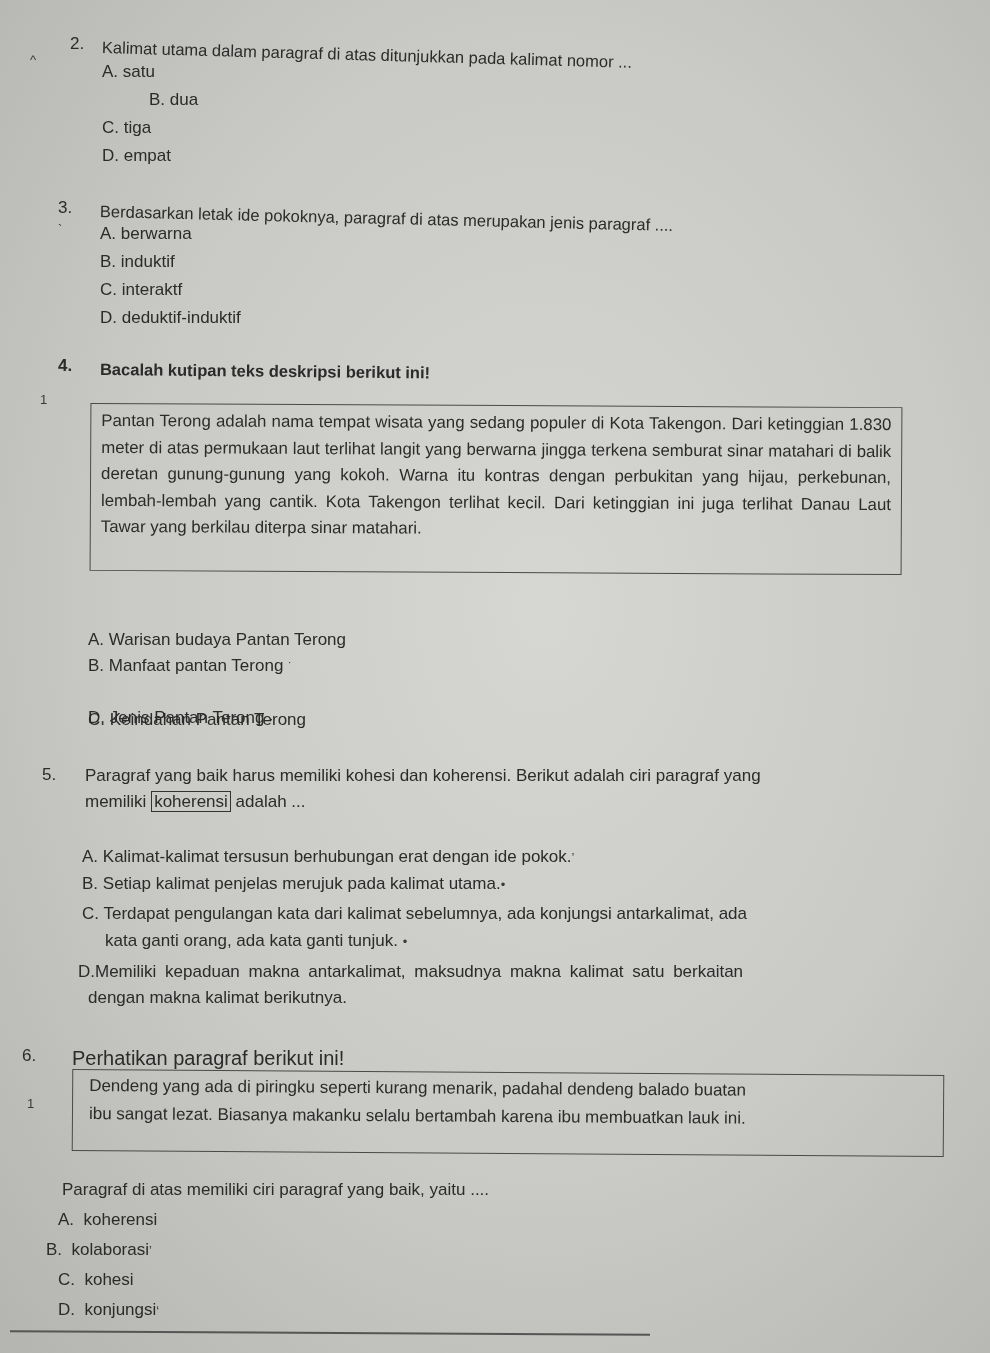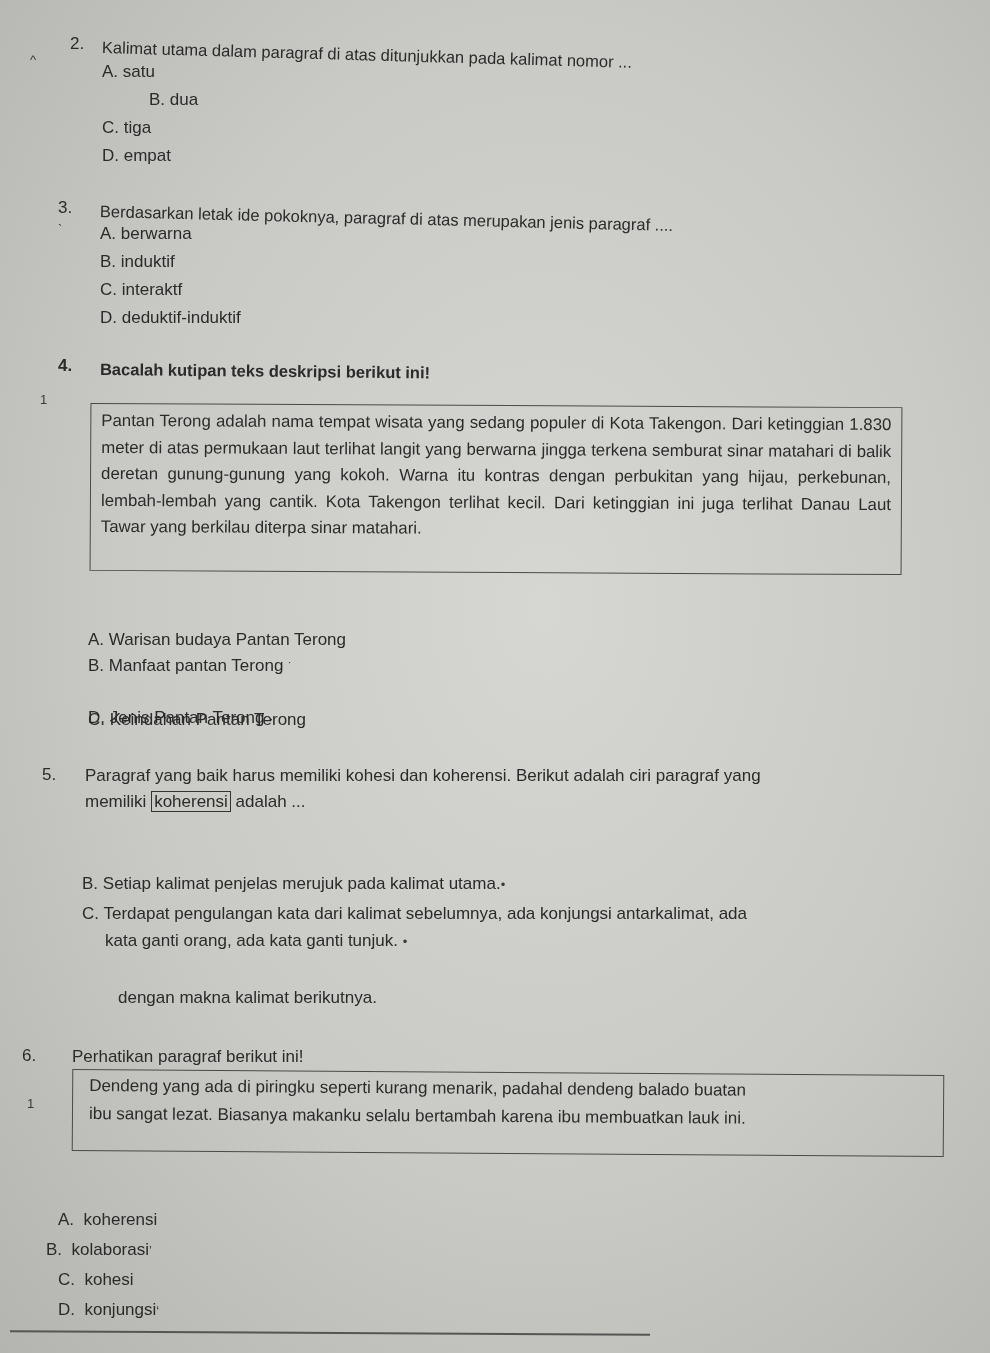--- a/index.html
+++ b/index.html
@@ -55,31 +55,34 @@
     <div class="box-text" style="left:10px;top:4px;width:790px;">Pantan Terong adalah nama tempat wisata yang sedang populer di Kota Takengon. Dari ketinggian 1.830 meter di atas permukaan laut terlihat langit yang berwarna jingga terkena semburat sinar matahari di balik deretan gunung-gunung yang kokoh. Warna itu kontras dengan perbukitan yang hijau, perkebunan, lembah-lembah yang cantik. Kota Takengon terlihat kecil. Dari ketinggian ini juga terlihat Danau Laut Tawar yang berkilau diterpa sinar matahari.</div>
   </div>
   <span class="abs opt" style="left:88px;top:630px;"><span>A.</span> <span>Warisan budaya Pantan Terong</span> <span class="mark"></span></span>
   <span class="abs opt" style="left:88px;top:656px;"><span>B.</span> <span>Manfaat pantan Terong</span> <span class="mark">˙</span></span>
   <span class="abs opt" style="left:88px;top:682px;margin-top:28px;"><span>C.</span> <span>Keindahan Pantan Terong</span> <span class="mark"></span></span>
   <span class="abs opt" style="left:88px;top:708px;"><span>D.</span> <span>Jenis Pantan Terong</span> <span class="mark">·</span></span>
 
   <span class="abs q-num" style="left:42px;top:765px;">5.</span>
   <span class="abs q-text" style="left:85px;top:766px;font-size:17px;">Paragraf yang baik harus memiliki kohesi dan koherensi. Berikut adalah ciri paragraf yang</span>
   <span class="abs q-text" style="left:85px;top:792px;font-size:17px;"><span>memiliki</span> <span class="boxed-word">koherensi</span> <span>adalah ...</span></span>
+  <span class="abs opt" style="left:82px;top:847px;"><span>A.</span> <span>Kalimat-kalimat tersusun berhubungan erat dengan ide pokok.</span><span class="mark">’</span></span>
   <span class="abs opt" style="left:82px;top:874px;"><span>B.</span> <span>Setiap kalimat penjelas merujuk pada kalimat utama.</span><span class="mark">•</span></span>
   <span class="abs opt" style="left:82px;top:904px;"><span>C.</span> <span>Terdapat pengulangan kata dari kalimat sebelumnya, ada konjungsi antarkalimat, ada</span></span>
   <span class="abs opt" style="left:105px;top:931px;"><span>kata ganti orang, ada kata ganti tunjuk.</span> <span class="mark">•</span></span>
-  <span class="abs opt" style="left:118px;top:988px;text-align:center;">dengan makna kalimat berikutnya.</span>
+  <span class="abs opt" style="left:78px;top:962px;word-spacing:4px;"><span>D.</span><span>Memiliki kepaduan makna antarkalimat, maksudnya makna kalimat satu berkaitan</span></span>
+  <span class="abs opt" style="left:88px;top:988px;text-align:center;">dengan makna kalimat berikutnya.</span>
 
   <span class="abs q-num" style="left:22px;top:1046px;">6.</span>
-  <span class="abs q-text" style="left:72px;top:1047px;font-size:17px;text-align:center;">Perhatikan paragraf berikut ini!</span>
+  <span class="abs q-text" style="left:72px;top:1047px;font-size:20px;text-align:center;">Perhatikan paragraf berikut ini!</span>
   <span class="abs mark" style="left:27px;top:1096px;">1</span>
   <div class="box" style="left:72px;top:1072px;width:872px;height:82px;transform:rotate(0.4deg);">
     <span class="abs" style="left:16px;top:6px;font-size:17px;">Dendeng yang ada di piringku seperti kurang menarik, padahal dendeng balado buatan</span>
     <span class="abs" style="left:16px;top:34px;font-size:17px;">ibu sangat lezat. Biasanya makanku selalu bertambah karena ibu membuatkan lauk ini.</span>
   </div>
+  <span class="abs opt" style="left:62px;top:1180px;">Paragraf di atas memiliki ciri paragraf yang baik, yaitu ....</span>
   <span class="abs opt" style="left:58px;top:1210px;"><span>A.</span>&nbsp;&nbsp;<span>koherensi</span></span>
   <span class="abs opt" style="left:46px;top:1240px;"><span>B.</span>&nbsp;&nbsp;<span>kolaborasi</span><span class="mark">’</span></span>
   <span class="abs opt" style="left:58px;top:1270px;"><span>C.</span>&nbsp;&nbsp;<span>kohesi</span></span>
   <span class="abs opt" style="left:58px;top:1300px;"><span>D.</span>&nbsp;&nbsp;<span>konjungsi</span><span class="mark">‘</span></span>
 
   <div class="rule" style="left:10px;top:1332px;width:640px;transform:rotate(0.3deg);"></div>
 </div>
 
 </body></html>

